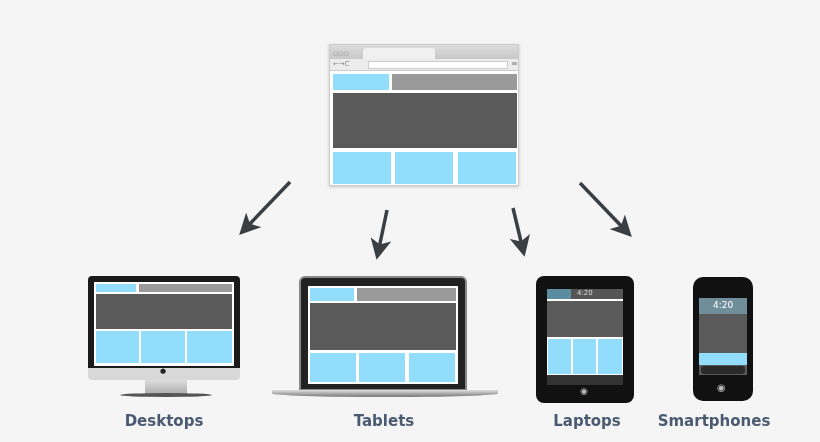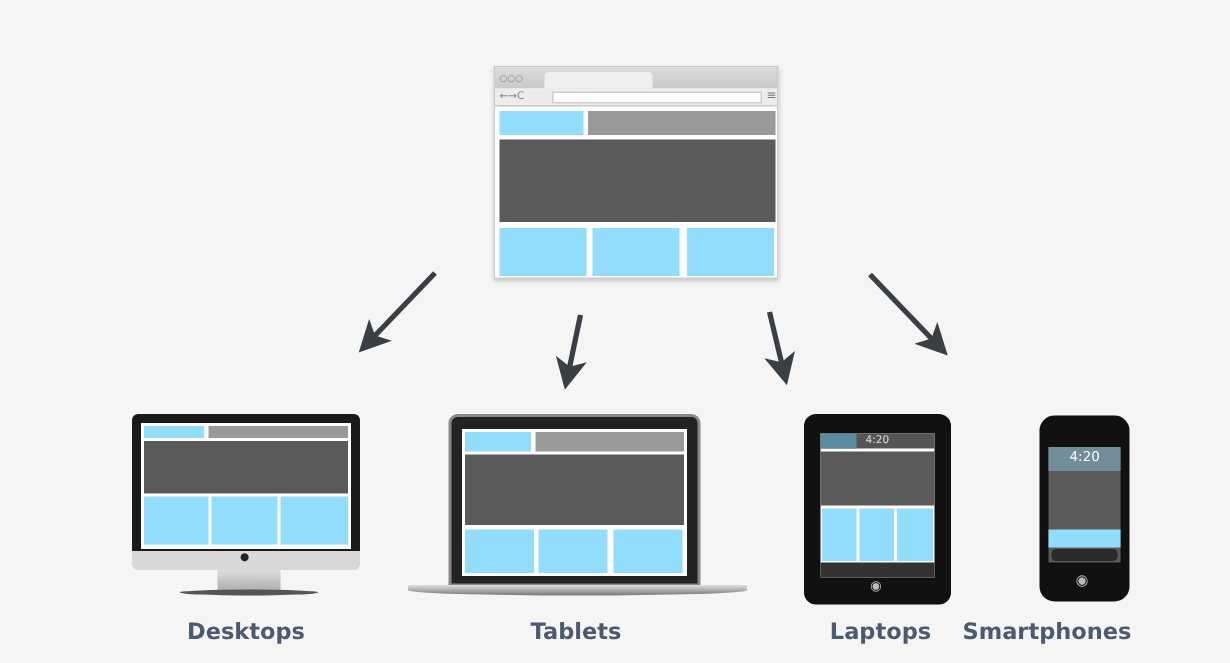--- a/index.html
+++ b/index.html
@@ -91,13 +91,13 @@
     <span class="abs" style="left:14px;top:2px;font-size:9px;color:#fff">4:20</span>
     <div class="abs blue" style="left:0;top:55px;width:48px;height:12px"></div>
     <div class="abs" style="left:2px;top:68px;width:44px;height:8px;background:#2a2a2a;border-radius:3px"></div>
   </div>
   <span class="abs" style="left:24px;top:105px;font-size:10px;color:#bbb">◉</span>
 </div>
 
 <div class="label" style="left:94px">Desktops</div>
 <div class="label" style="left:314px">Tablets</div>
 <div class="label" style="left:517px">Laptops</div>
-<div class="label" style="left:628px">Smartphones</div>
+<div class="label" style="left:644px">Smartphones</div>
 
 </body></html>

